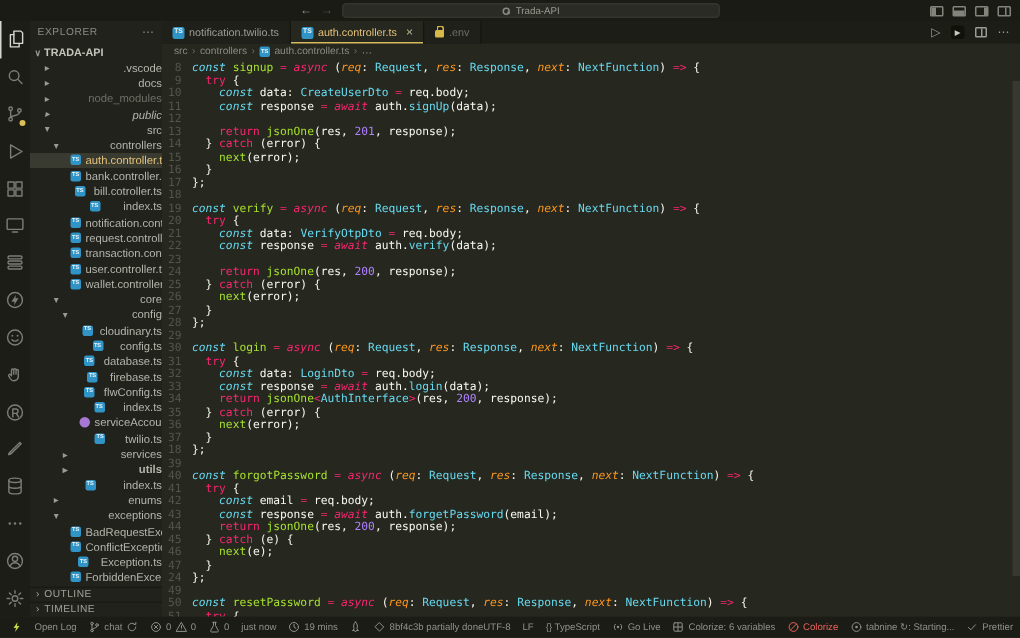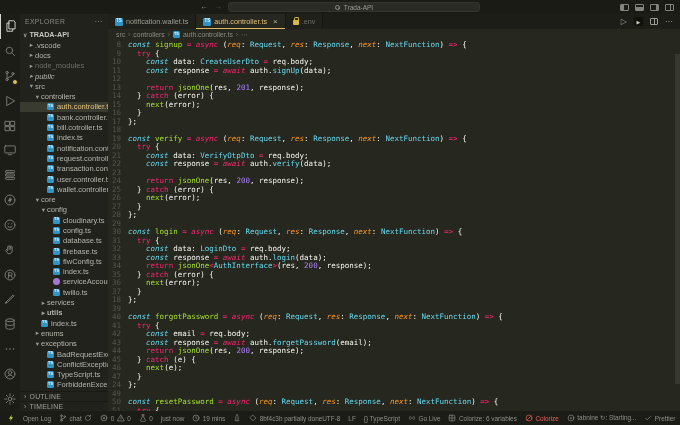--- a/index.html
+++ b/index.html
@@ -34,21 +34,21 @@
   .act-item svg { width:14px; height:14px; display:block; }
   .act-badge { position:absolute; right:2px; bottom:3px; width:6px; height:6px; border-radius:50%; background:#d9c05a; border:1px solid #1c1d17; }
   .act-spacer { flex:1; }
 
   
   .sidebar { width:88px; background:#21221c; flex:none; display:flex; flex-direction:column; font-size:7.5px; color:#b4b5ac; overflow:hidden; }
   .sb-header { height:15px; display:flex; align-items:center; padding:0 5px; color:#8a8b82; font-size:6.8px; letter-spacing:.4px; flex:none; }
   .sb-header .dots { margin-left:auto; color:#8a8b82; font-size:8px; }
   .sb-root { height:11px; display:flex; align-items:center; gap:2px; padding-left:3px; font-weight:bold; color:#c4c5bc; font-size:7.2px; flex:none; }
   .tree { flex:1; overflow:hidden; }
-  .trow { height:10.3px; display:flex; align-items:center; white-space:nowrap; overflow:hidden; cursor:pointer; }
+  .trow { height:10.3px; display:flex; align-items:center; white-space:nowrap; overflow:hidden; cursor:pointer;justify-content:space-between; }
   .trow .arrow { width:7px; flex:none; color:#9a9b91; font-size:6.5px; text-align:center; }
   .trow.selected { background:#3a3b30; color:#e3c27b; }
   .trow.dim { color:#6e6f66; }
   .ficon { width:7px; height:7px; border-radius:1.5px; background:#3194c6; color:#eaf6fc; font-size:3.8px; font-weight:bold; display:flex; align-items:center; justify-content:center; margin-right:3px; flex:none; line-height:1; }
   .ficon.json { border-radius:50%; background:#a678d4; color:#2c173d; }
   .sb-panel { height:10px; display:flex; align-items:center; gap:3px; padding-left:4px; color:#9fa096; font-size:6.8px; letter-spacing:.3px; flex:none; border-top:1px solid #191a14; }
 
   
   .editor { flex:1; display:flex; flex-direction:column; min-width:0; position:relative; background:#26271f; }
   .tabbar { height:15px; background:#1c1d17; display:flex; align-items:stretch; flex:none; }
@@ -377,21 +377,21 @@
             <span>BadRequestExce...</span>
           </div>
           <div class="trow" style="padding-left: 20px;">
             <span style="width: 7px; flex: 0 0 auto;"></span>
             <span class="ficon">TS</span>
             <span>ConflictException...</span>
           </div>
           <div class="trow" style="padding-left: 20px;">
             <span style="width: 7px; flex: 0 0 auto;"></span>
             <span class="ficon">TS</span>
-            <span>TypeScript.ts</span>
+            <span>Exception.ts</span>
           </div>
           <div class="trow" style="padding-left: 20px;">
             <span style="width: 7px; flex: 0 0 auto;"></span>
             <span class="ficon">TS</span>
             <span>ForbiddenExcepti...</span>
           </div>
         </div>
       <div id="sb-panels">
           <div class="sb-panel">
             <span>›</span>
@@ -402,21 +402,21 @@
             <span>TIMELINE</span>
           </div>
         </div>
     </div>
 
     <div class="editor">
       <div class="tabbar">
         <div style="display:flex;" id="tabs">
             <div class="tab">
               <span class="ticon">TS</span>
-              <span>notification.wallet.ts</span>
+              <span>notification.twilio.ts</span>
             </div>
             <div class="tab active">
               <span class="ticon">TS</span>
               <span>auth.controller.ts</span>
               <span class="close">×</span>
             </div>
             <div class="tab dim">
               <span class="lock"></span>
               <span>.env</span>
             </div>

